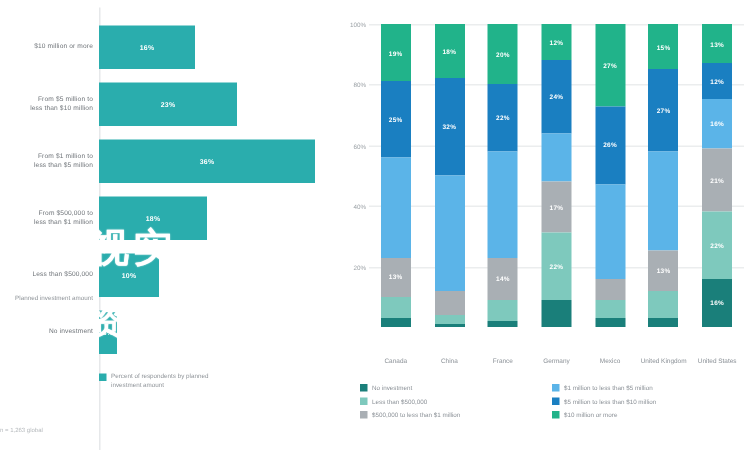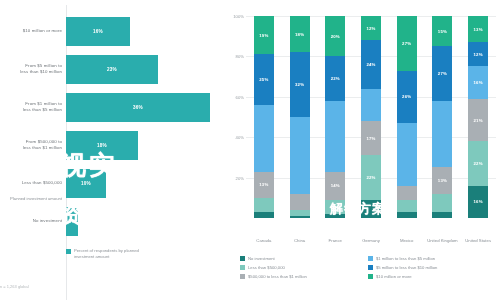--- a/index.html
+++ b/index.html
@@ -280,16 +280,15 @@
         <div class="rcl">
           <div class="sw" style="background: rgb(33, 179, 138);"></div>
           <div class="tx">$10 million or more</div>
         </div>
       </div>
   </div>
 
   <div id="watermark">
     <div class="wm" id="wm-main">视实</div>
     <div class="wm" id="wm-sub">资</div>
-    <div class="wm" id="wm-right">解答方案</div>
   </div>
 
 </div>
 
 </body></html>

